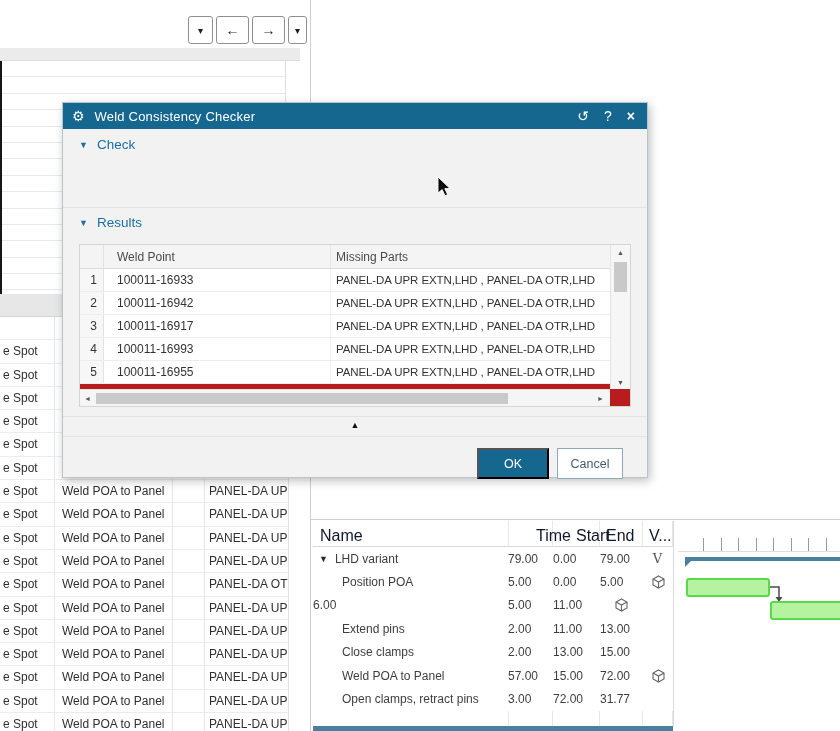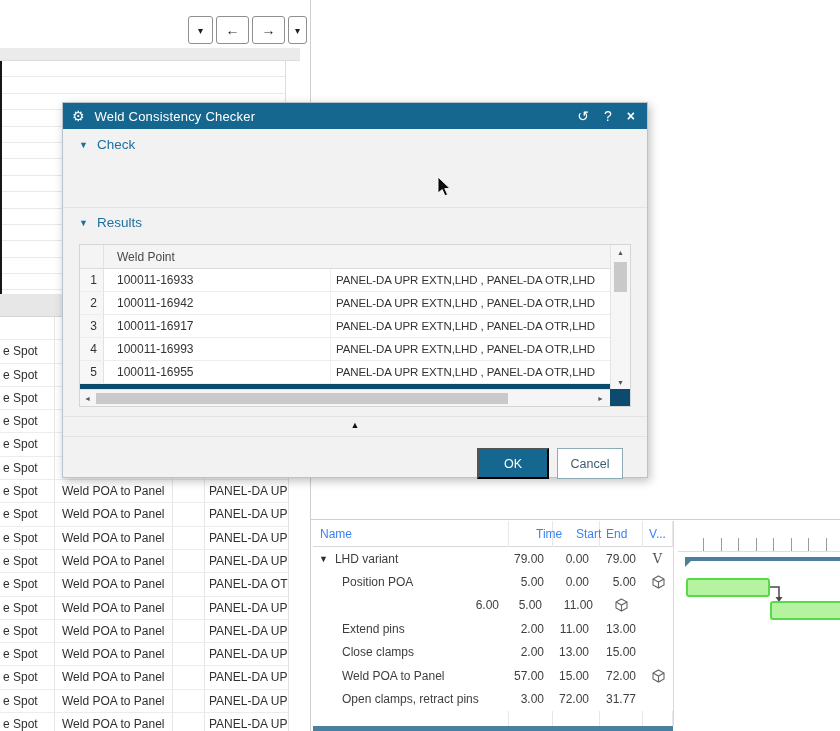--- a/index.html
+++ b/index.html
@@ -28,31 +28,31 @@
   .bg-row .c1{padding-left:3px}
   .bg-row .c2{padding-left:7px}
   .bg-row .c4{padding-left:4px;border-right:none}
   .bg-row.empty{background:#fff}
 
   
   .viewport{position:absolute;left:310px;top:0;width:528px;height:519px;background:#fff;border-left:1px solid #cfcfcf}
 
   
   .seq-panel{position:absolute;left:310px;top:519px;width:530px;height:212px;background:#fff;border-left:1px solid #cfcfcf;border-top:1px solid #cfcfcf}
-  .sh{position:absolute;top:527px;font-size:12px;color:#3b82f6;z-index:2}
+  .sh{position:absolute;top:527px;font-size:16px;color:#0f172a;z-index:2}
   #h-name{left:320px}#h-time{left:536px}#h-start{left:576px}#h-end{left:606px}#h-v{left:649px}
   .seq-hline{position:absolute;left:313px;top:546px;width:360px;height:1px;background:#d9d9d9}
   .colline{position:absolute;top:521px;height:205px;width:1px;background:#e7e7e7}
   #seq-rows{position:absolute;left:313px;top:547px;width:360px}
   .seq-row{display:grid;grid-template-columns:195px 45px 47px 43px 30px;height:23.4px;align-items:center;font-size:12px;color:#3e3e3e;background:#fff}
   .sname{white-space:nowrap;overflow:hidden;display:flex;align-items:center}
   .sname.lvl0{padding-left:6px}
   .sname.lvl1{padding-left:29px}
   .expander{font-size:9px;color:#2b2b2b;margin-right:7px}
-  .snum{text-align:right}
+  .snum{text-align:left}
   .snum.t{padding-right:9px}
   .snum.s{padding-right:11px}
   .snum.e{padding-right:7px}
   .sicon{display:flex;align-items:center;justify-content:center}
   .vicon{font-family:"DejaVu Serif",serif;font-size:13px;color:#555;letter-spacing:1px}
   .blue-strip{position:absolute;left:313px;top:726px;width:360px;height:5px;background:#4a7f9e}
 
   
   #gantt{position:absolute;left:678px;top:520px;width:162px;height:211px;overflow:hidden;background:#fff}
   .gdiv{position:absolute;left:673px;top:521px;width:1px;height:205px;background:#d9d9d9}
@@ -73,21 +73,21 @@
   .dlg-icons span{font-size:14px;line-height:1;cursor:default}
   .dlg-close{font-size:16px;font-weight:bold}
   .sec-label{position:absolute;left:16px;display:flex;align-items:center;gap:9px;color:#1c6f9e;font-size:13.5px}
   .sec-label .tri{font-size:9px}
   #sec-check{top:34px}
   #sec-results{top:112px}
   .search-btn{position:absolute;left:15px;top:63px;width:556px;height:30px;background:#dce9f3;border:1px solid #aac6d8;
               display:flex;align-items:center;justify-content:center;font-size:12.5px;color:#3a3a3a;
               outline:1px dotted #67757f;outline-offset:-4px;cursor:default}
   .dlg-divider{position:absolute;left:0;width:584px;height:1px;background:#e3e3e3}
-  .res-table{position:absolute;left:16px;top:141px;width:552px;height:163px;background:#0c4a6e;border:1px solid #d5d5d5}
+  .res-table{position:absolute;left:16px;top:141px;width:552px;height:163px;background:#b91c1c;border:1px solid #d5d5d5}
   .res-header{display:grid;grid-template-columns:24px 226px 280px;height:24px;background:#f4f4f4;border-bottom:1px solid #dcdcdc;
               font-size:12px;color:#4a4a4a;align-items:center}
   .res-header .hc0{height:100%;border-right:1px solid #e2e2e2;background:#f4f4f4}
   .res-header .hc1{padding-left:13px}
   .res-header .hc2{padding-left:5px;border-left:1px solid #e6e6e6;height:100%;display:flex;align-items:center}
   .res-row{display:grid;grid-template-columns:24px 226px 280px;height:23px;border-bottom:1px solid #ededed;background:#fff}
   .res-row .rnum{background:#f7f7f7;border-right:1px solid #e2e2e2;text-align:right;padding-right:6px;font-size:12px;color:#333;line-height:22px}
   .res-row .rweld{padding-left:13px;font-size:12px;color:#333;line-height:22px;white-space:nowrap;overflow:hidden}
   .res-row .rmiss{padding-left:5px;border-left:1px solid #f0f0f0;font-size:11.5px;letter-spacing:-.1px;color:#333;line-height:22px;white-space:nowrap;overflow:hidden}
   .vscroll{position:absolute;right:0;top:0;width:20px;height:144px;background:#f6f6f6;border-left:1px solid #e3e3e3}
@@ -393,20 +393,21 @@
 
   <div class="sec-label" id="sec-results">
     <span class="tri">▼</span>
     <span>Results</span>
   </div>
 
   <div class="res-table">
     <div class="res-header">
       <div class="hc0"></div>
       <div class="hc1">Weld Point</div>
+      <div class="hc2">Missing Parts</div>
     </div>
     <div id="res-rows">
         <div class="res-row">
           <div class="rnum">1</div>
           <div class="rweld">100011-16933</div>
           <div class="rmiss">PANEL-DA UPR EXTN,LHD , PANEL-DA OTR,LHD</div>
         </div>
         <div class="res-row">
           <div class="rnum">2</div>
           <div class="rweld">100011-16942</div>

